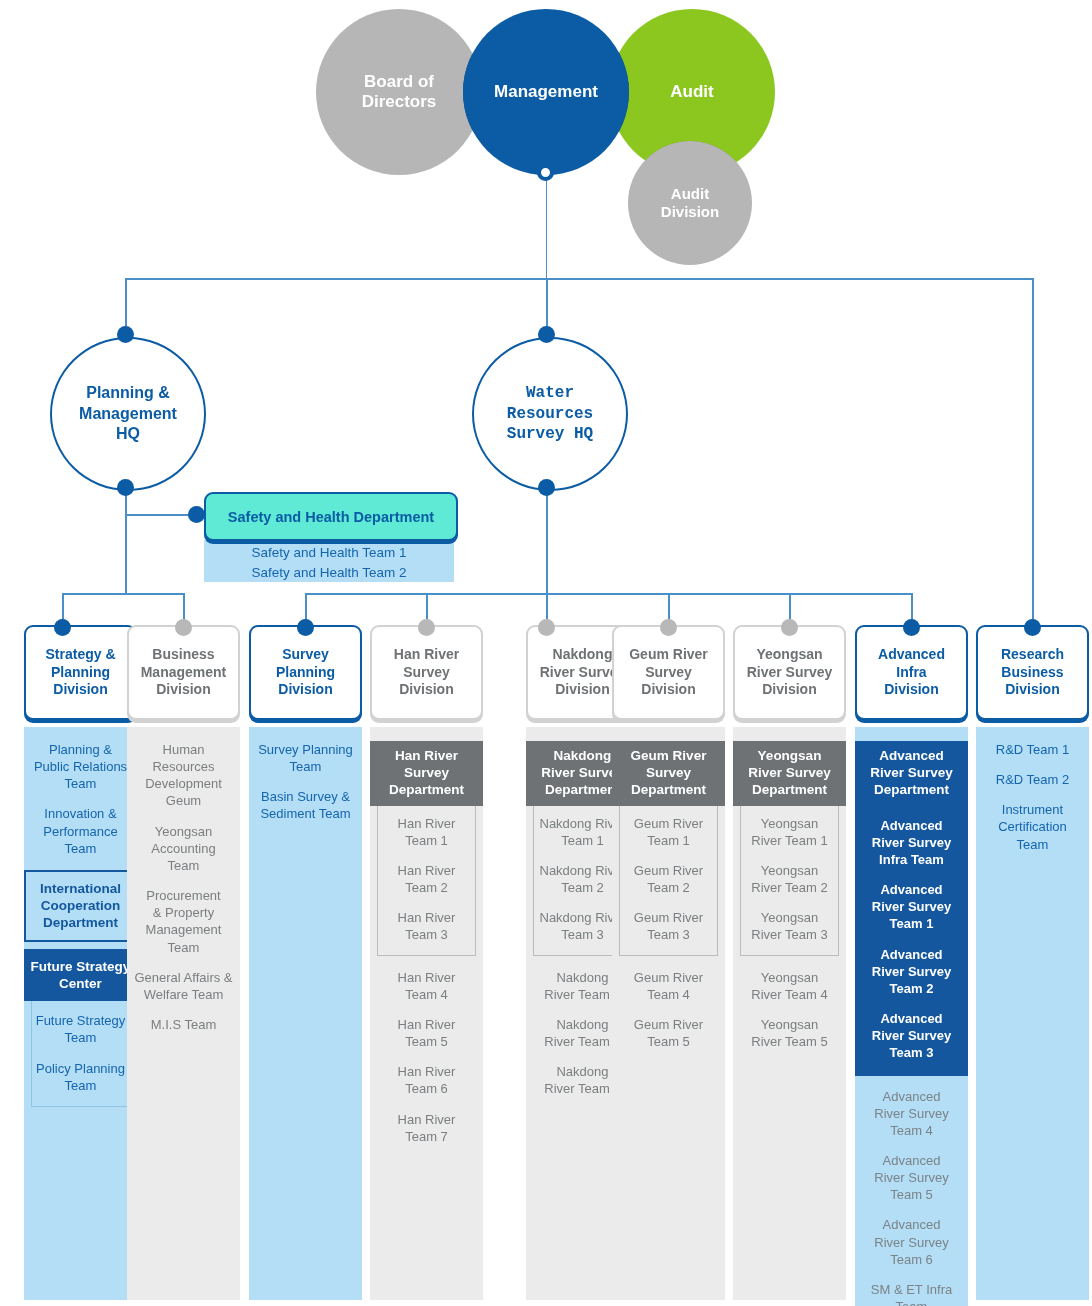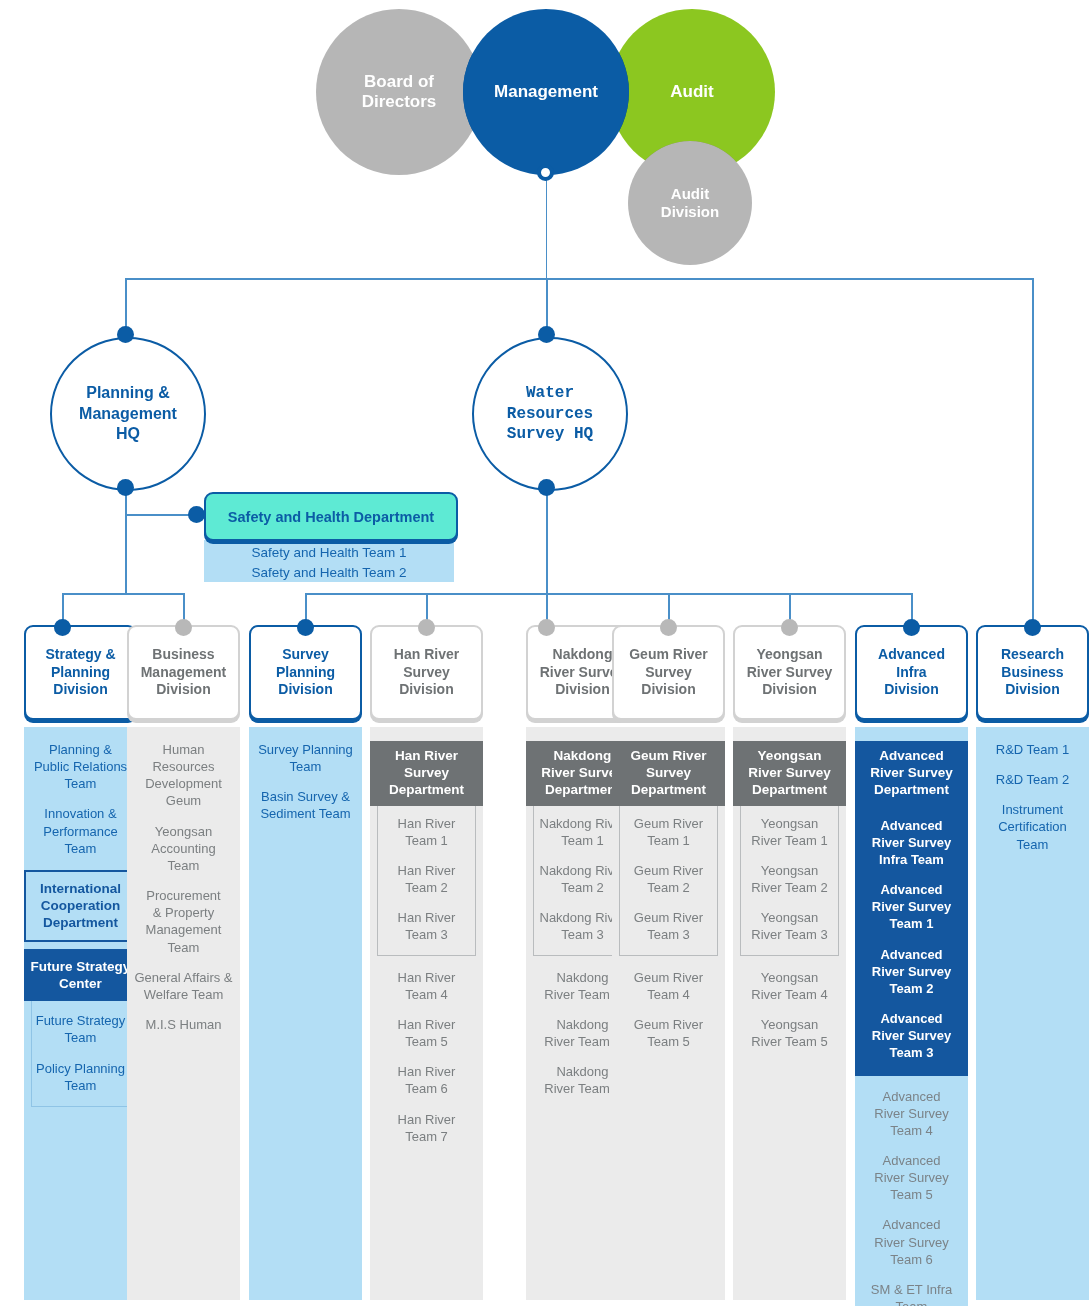--- a/index.html
+++ b/index.html
@@ -330,21 +330,21 @@
 Geum</div>
           <div class="team" style="white-space: pre-line;">Yeongsan
 Accounting
 Team</div>
           <div class="team" style="white-space: pre-line;">Procurement
 &amp; Property
 Management
 Team</div>
           <div class="team" style="white-space: pre-line;">General Affairs &amp;
 Welfare Team</div>
-          <div class="team" style="white-space: pre-line;">M.I.S Human</div>
+          <div class="team" style="white-space: pre-line;">M.I.S Team</div>
         </div>
       </div>
       <div class="col blue" style="left: 249px;">
         <div class="head">
           <span style="white-space: pre-line;">Survey
 Planning
 Division</span>
         </div>
         <div class="body" style="min-height: 573px;">
           <div class="team" style="white-space: pre-line;">Survey Planning

